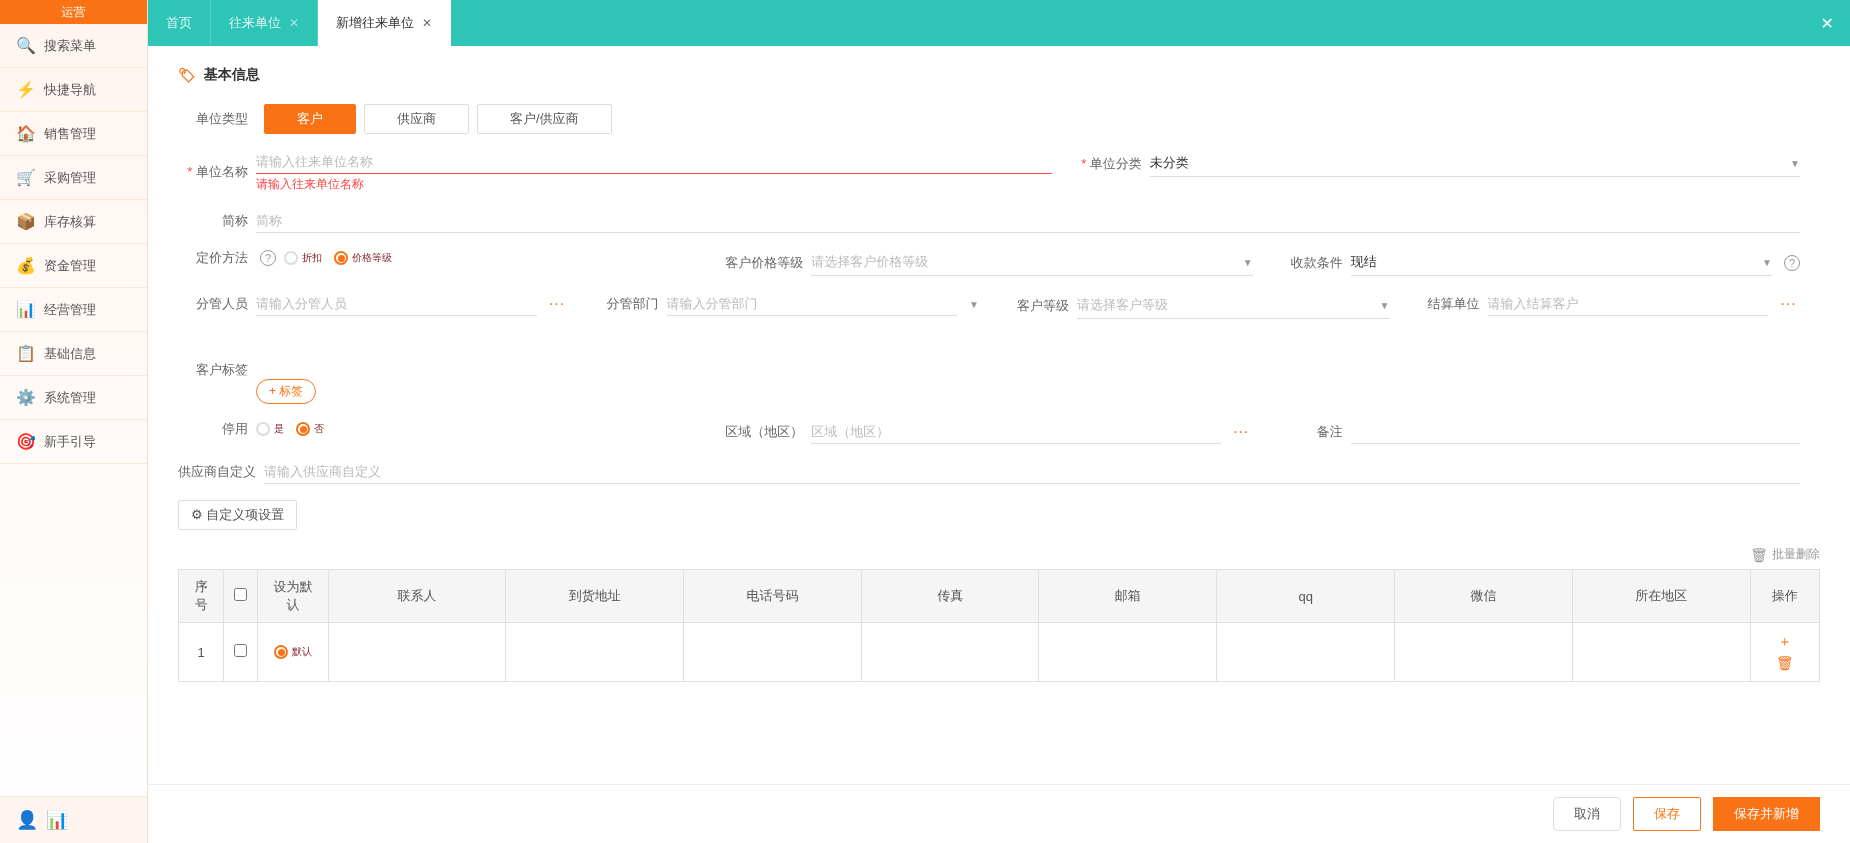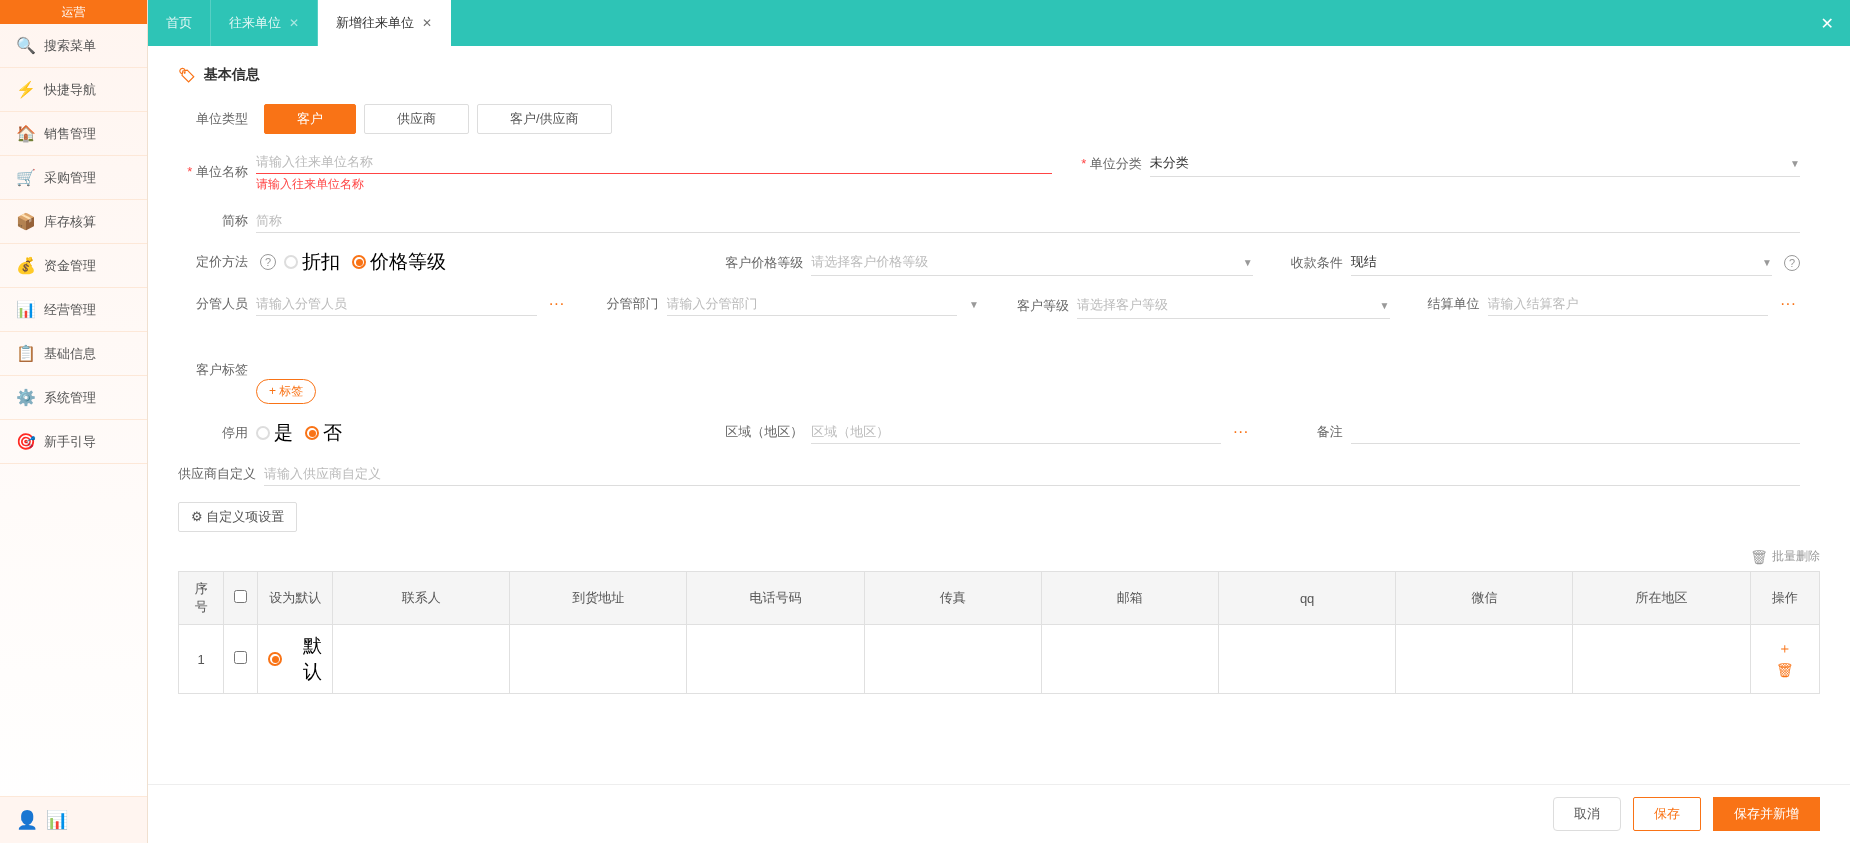--- a/index.html
+++ b/index.html
@@ -225,22 +225,22 @@
     .radio-group {
       display: flex;
       align-items: center;
       gap: 12px;
     }
     .radio-item {
       display: flex;
       align-items: center;
       gap: 4px;
       cursor: pointer;
-      font-size: 19px;
-      color: #000000;
+      font-size: 10px;
+      color: #7f1d1d;
       text-align: right;
     }
     .radio-circle {
       width: 14px;
       height: 14px;
       border-radius: 50%;
       border: 2px solid #ddd;
       display: flex;
       align-items: center;
       justify-content: center;

